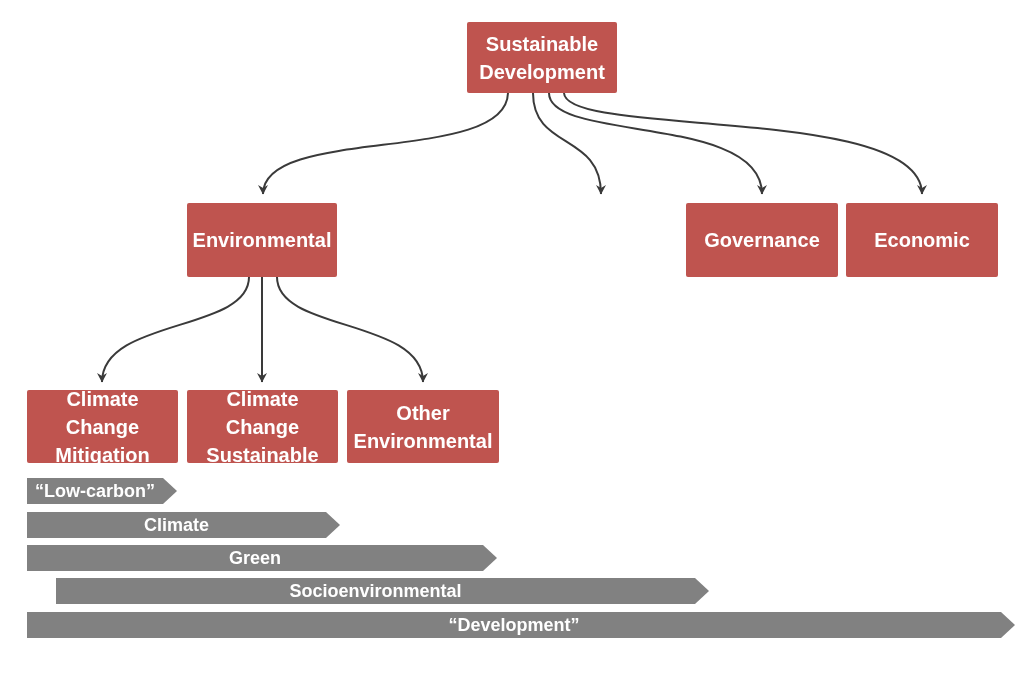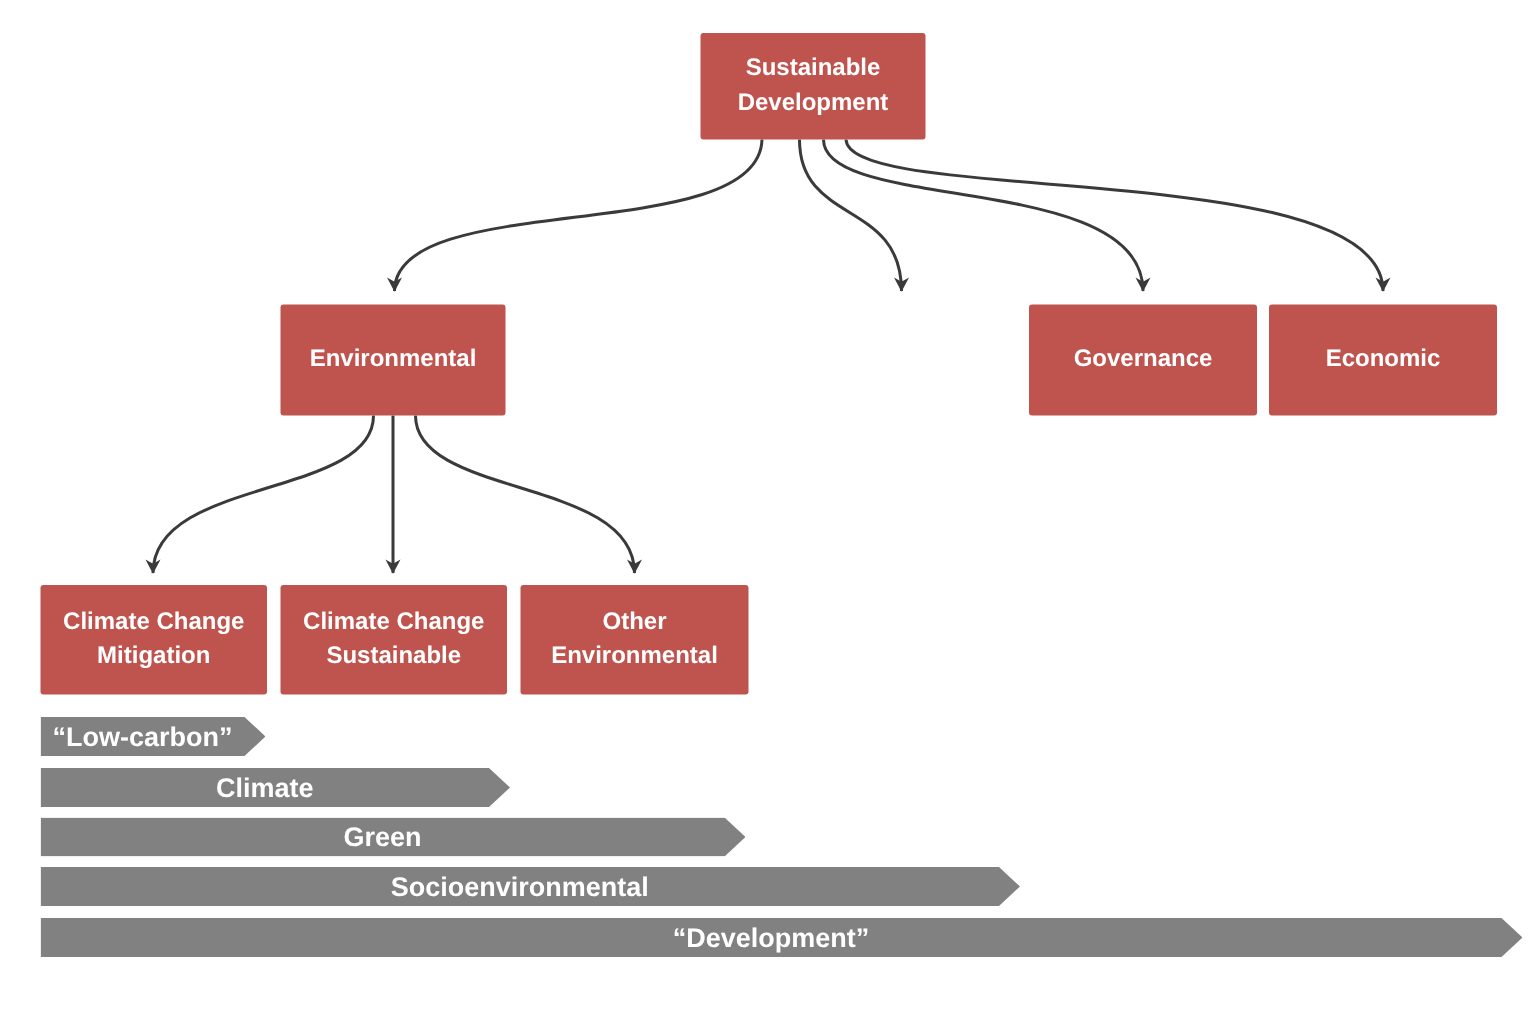--- a/index.html
+++ b/index.html
@@ -9,21 +9,21 @@
     background:#ffffff;
     font-family:"Liberation Sans", sans-serif;
     overflow:hidden;
   }
   #arrows{position:absolute;left:0;top:0;width:1024px;height:675px;}
   .node{
     position:absolute;
     background:var(--node,#bf544f);
     color:#fff;
     font-weight:bold;
-    font-size:16px;
+    font-size:20px;
     line-height:1.4;
     display:flex;align-items:center;justify-content:center;
     text-align:center;
     border-radius:2px;
     box-sizing:border-box;
     padding:4px 8px;
   }
   .bar{
     position:absolute;
     left:27px;
@@ -69,16 +69,16 @@
   <div class="node" style="left:686px;top:203px;width:152px;height:74px;">Governance</div>
   <div class="node" style="left:846px;top:203px;width:152px;height:74px;">Economic</div>
 
   <div class="node" style="left:27px;top:390px;width:151px;height:73px;">Climate Change Mitigation</div>
   <div class="node" style="left:187px;top:390px;width:151px;height:73px;">Climate Change Sustainable</div>
   <div class="node" style="left:347px;top:390px;width:152px;height:73px;">Other Environmental</div>
 
   <div class="bar" style="top:478px;width:150px;">“Low-carbon”</div>
   <div class="bar" style="top:512px;width:313px;">Climate</div>
   <div class="bar" style="top:545px;width:470px;">Green</div>
-  <div class="bar" style="top:578px;width:653px;">Socioenvironmental</div>
+  <div class="bar" style="top:578px;width:653px;margin-left:29px;">Socioenvironmental</div>
   <div class="bar" style="top:612px;width:988px;">“Development”</div>
 
 </div>
 
 </body></html>

